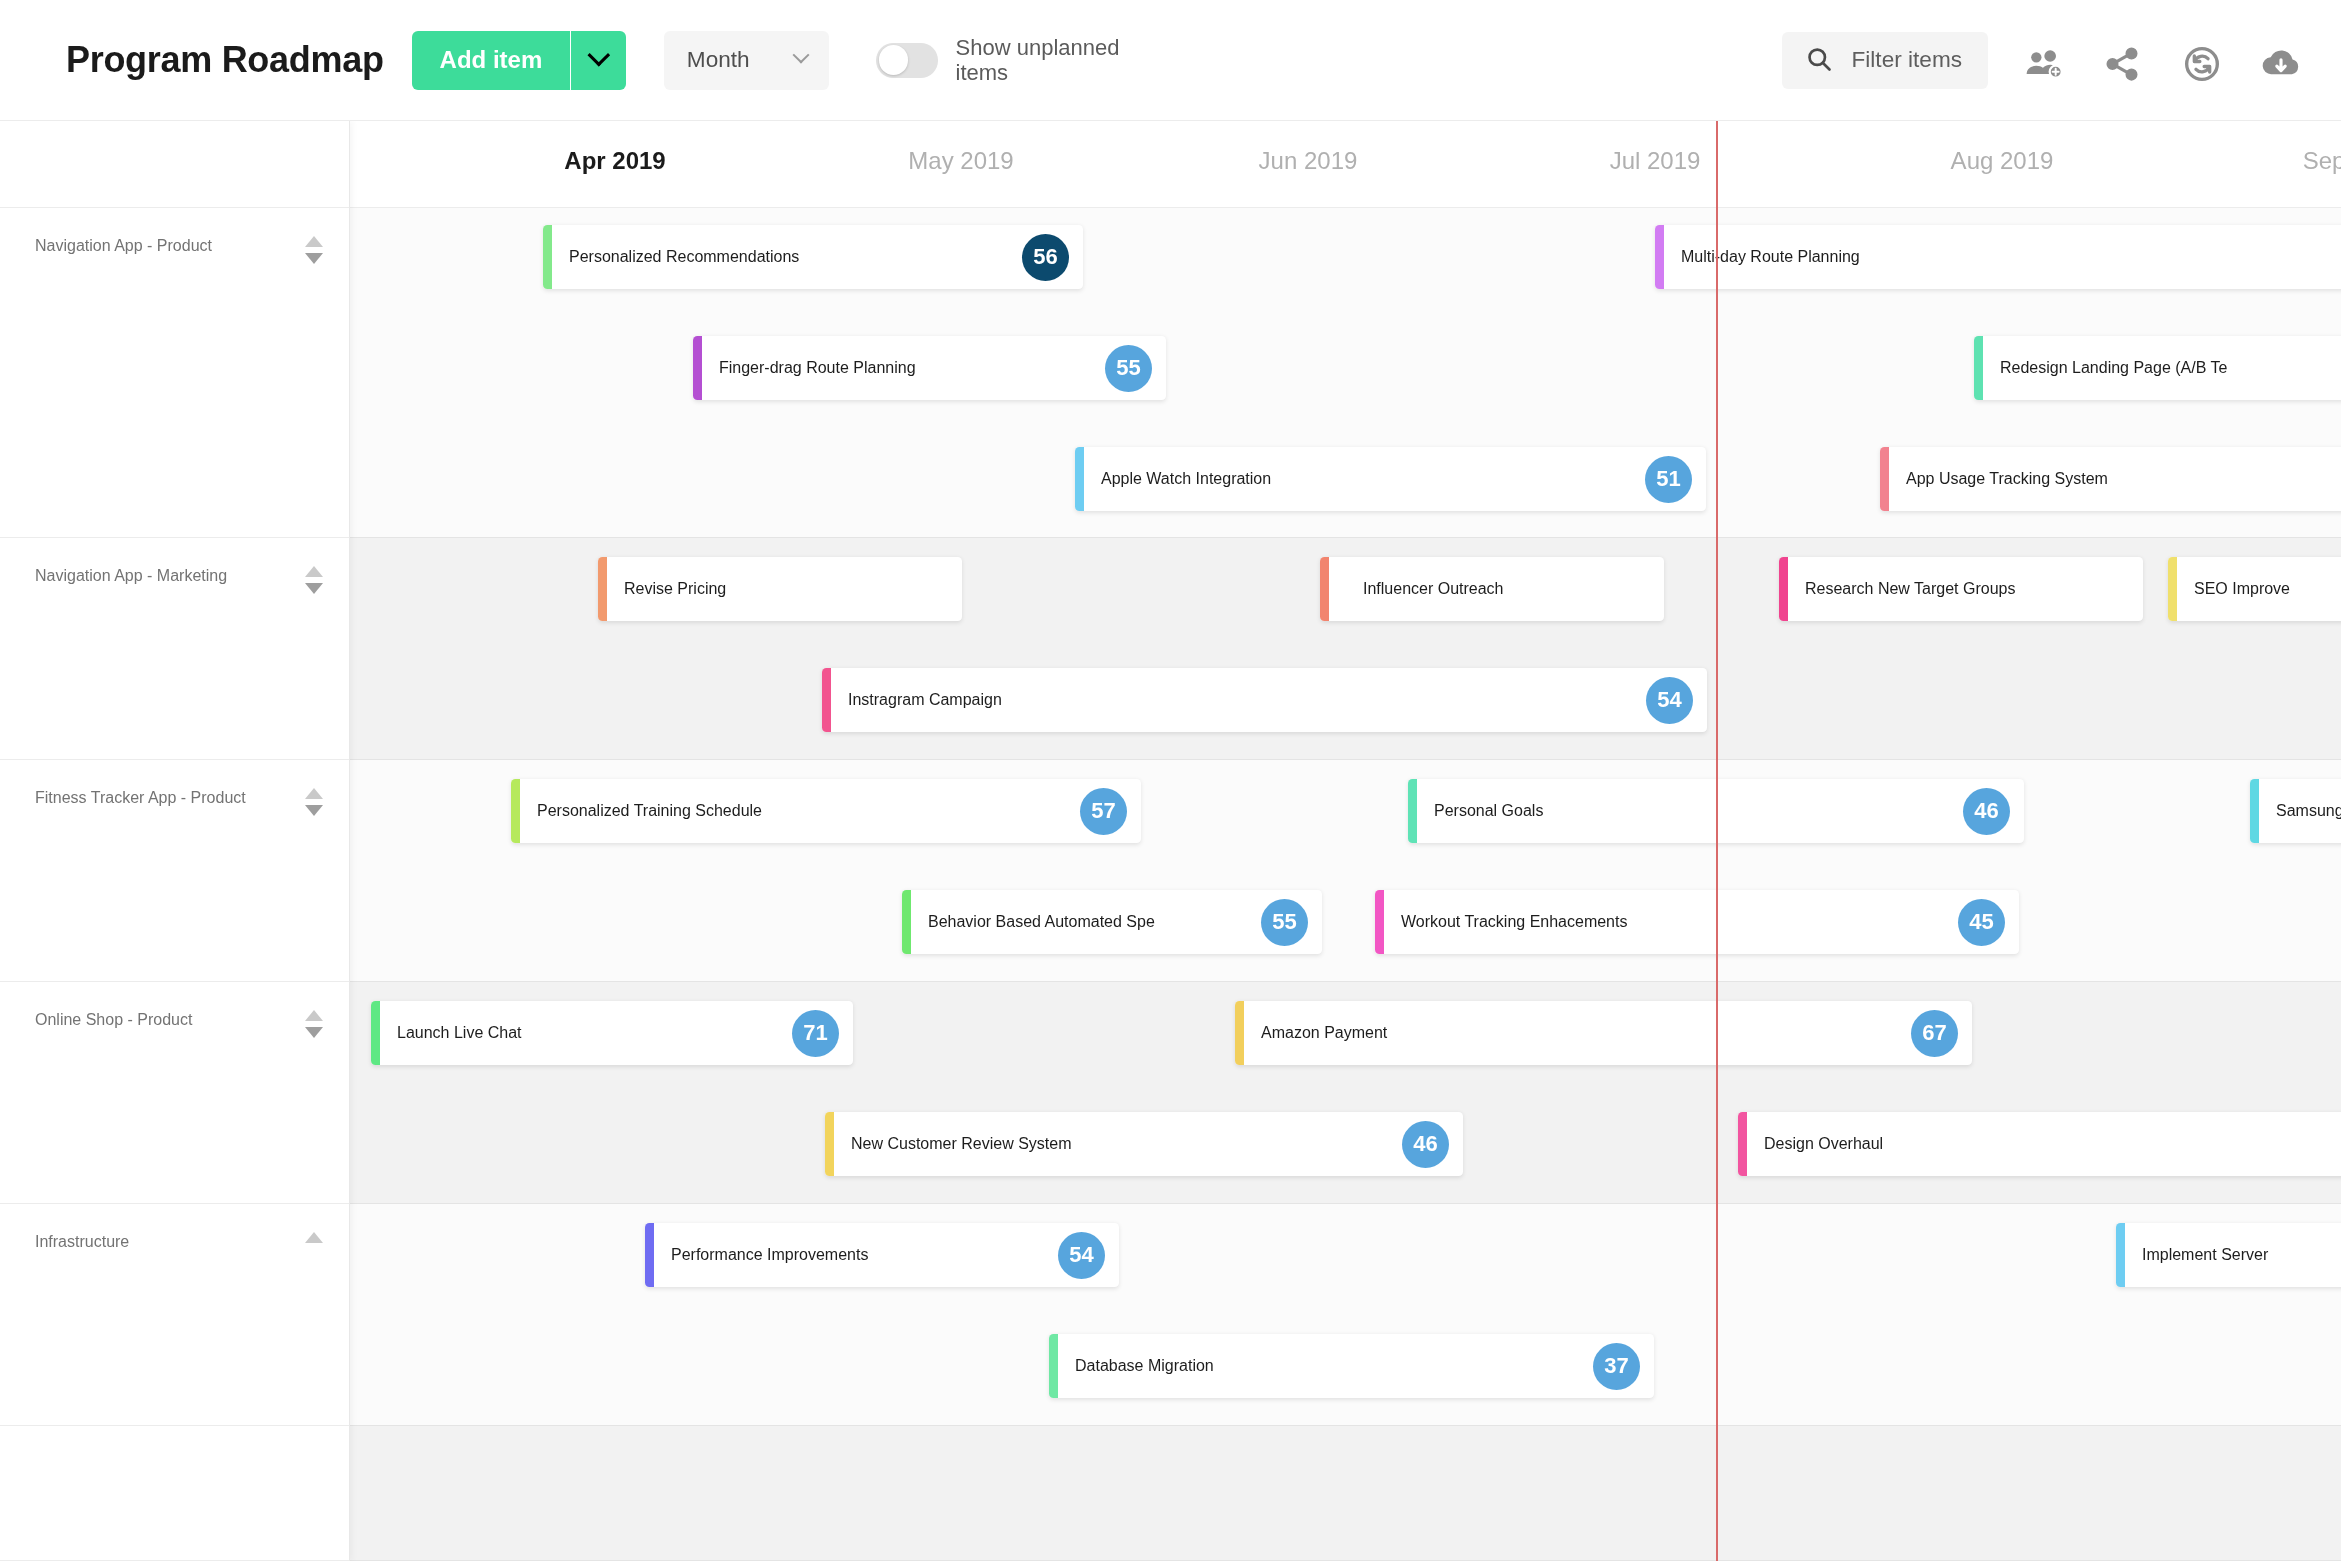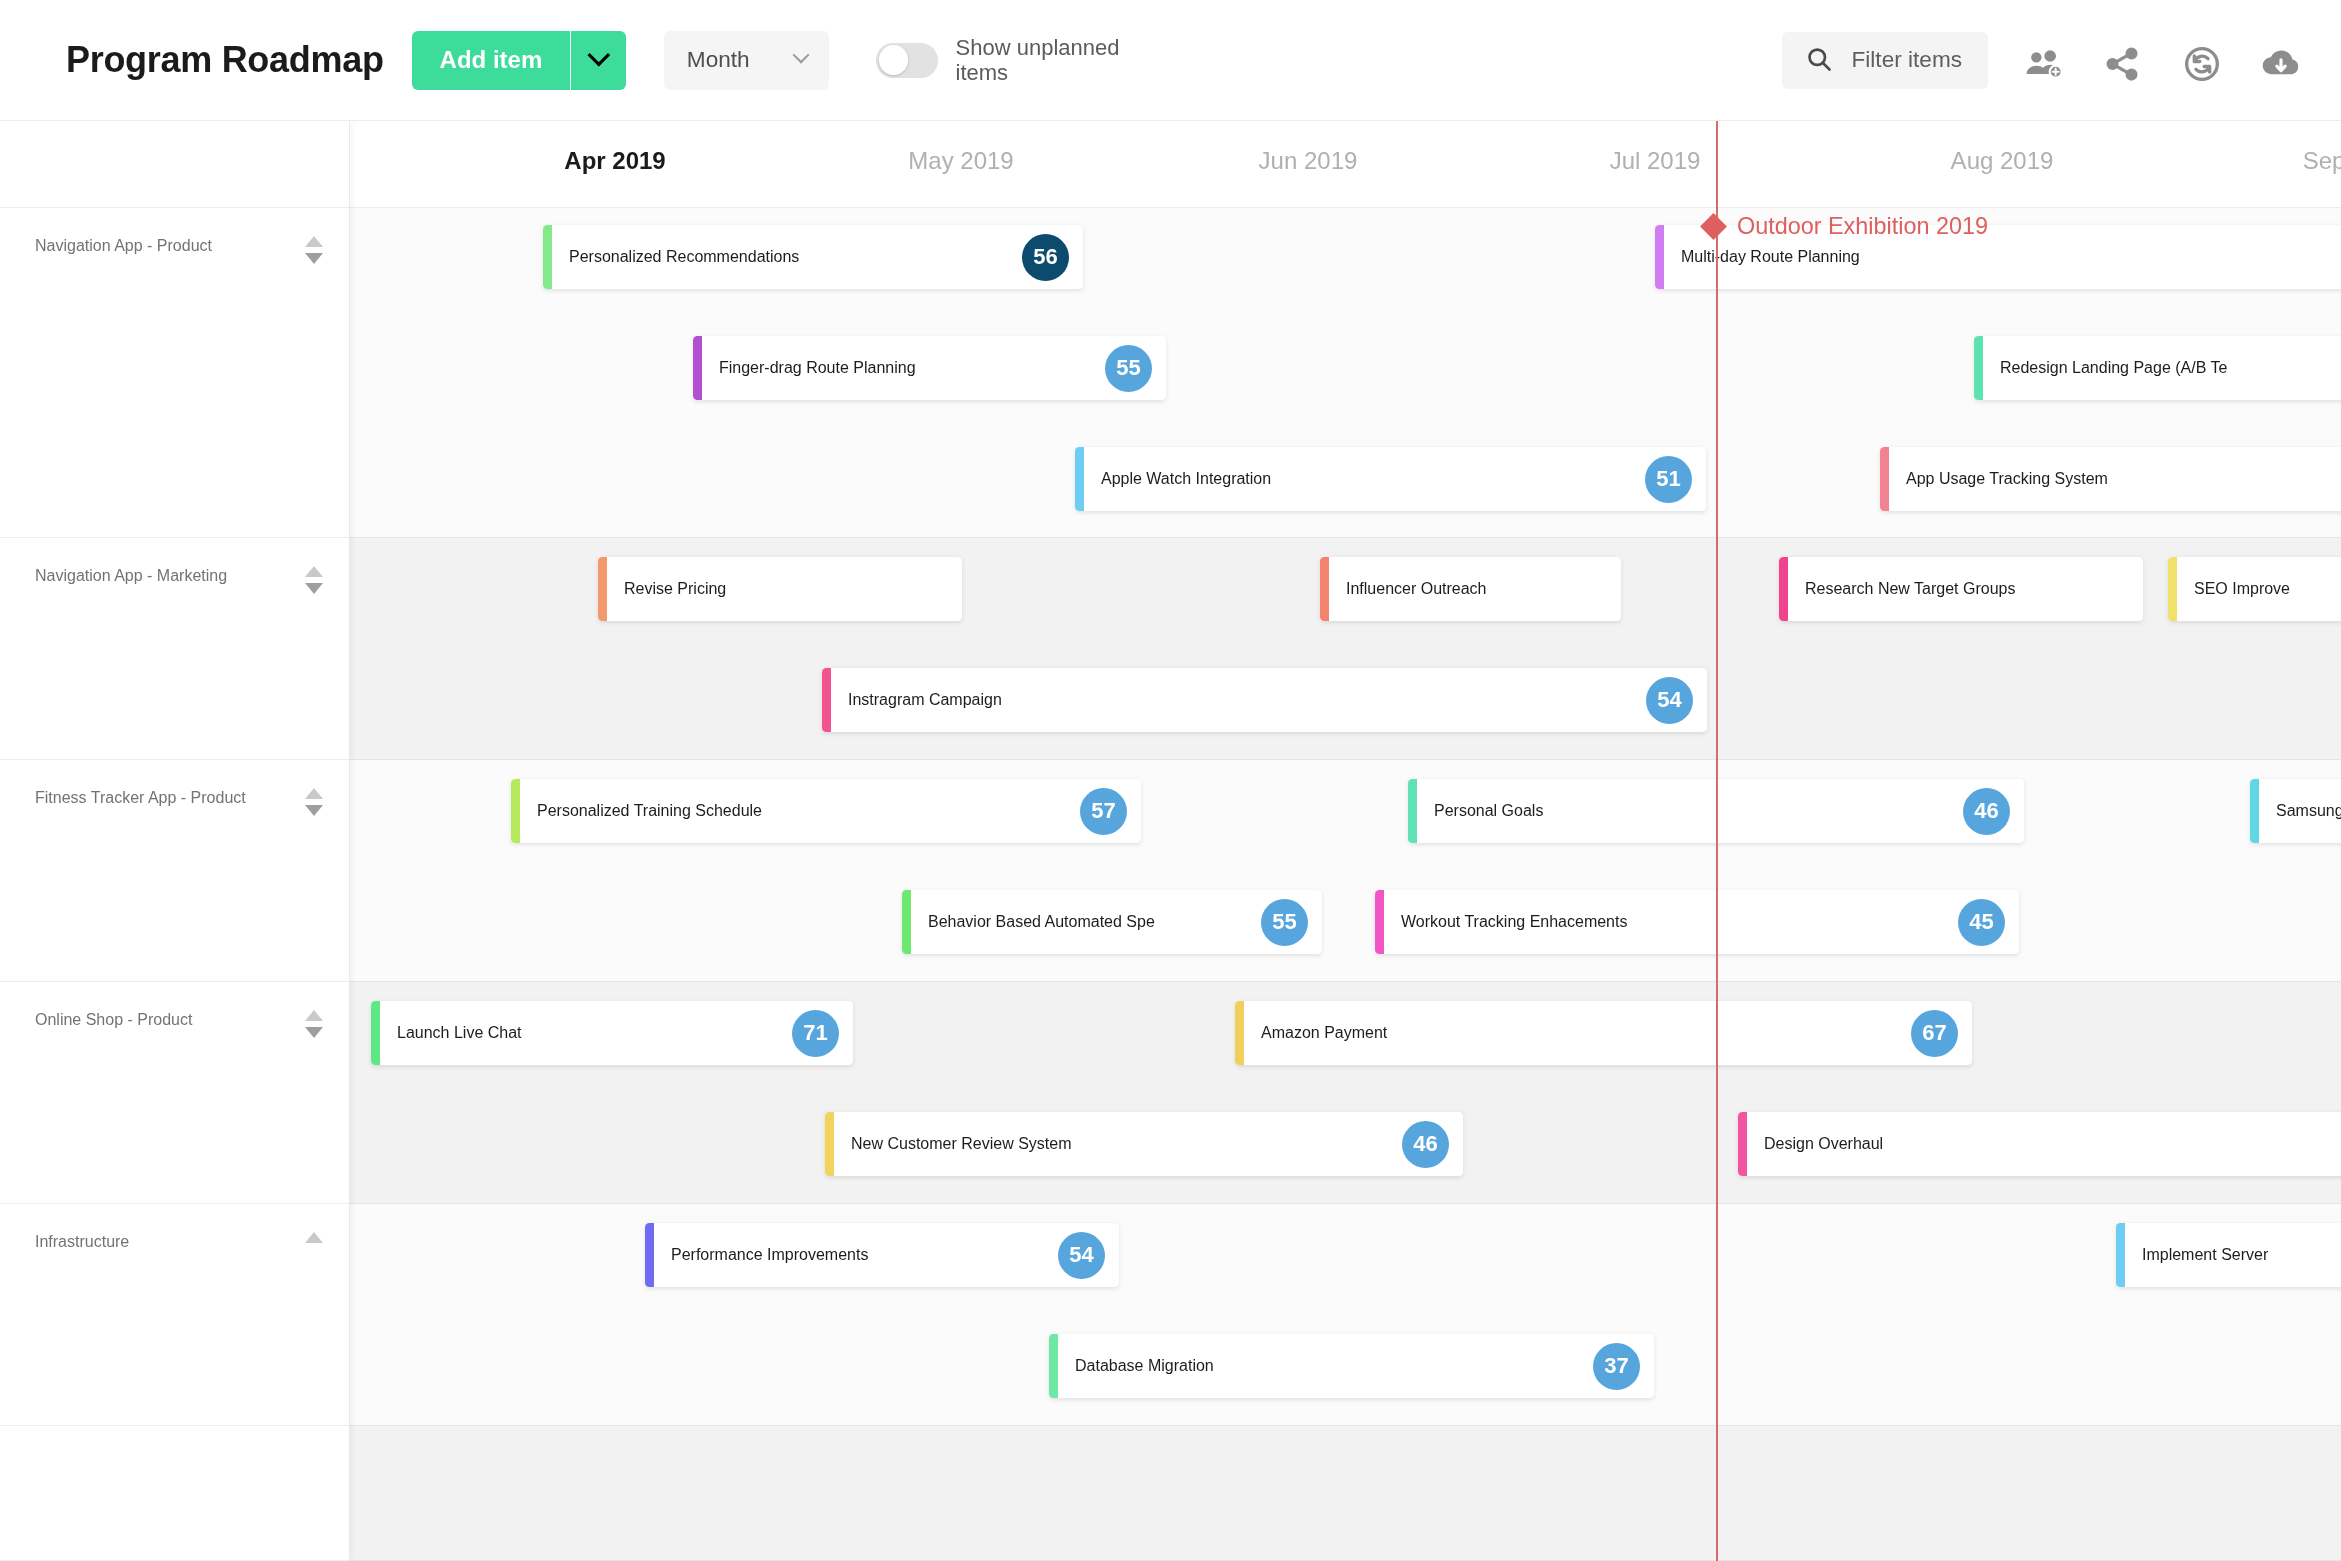--- a/index.html
+++ b/index.html
@@ -446,21 +446,21 @@
             <div class="card" style="left: 1530px; width: 468px; top: 239px;">
               <div class="bar" style="background: rgb(242, 130, 143);"></div>
               <div class="ctitle">App Usage Tracking System</div>
             </div>
           </div>
           <div class="row alt" style="height: 222px;">
             <div class="card" style="left: 248px; width: 364px; top: 19px;">
               <div class="bar" style="background: rgb(242, 154, 110);"></div>
               <div class="ctitle">Revise Pricing</div>
             </div>
-            <div class="card" style="left: 970px; width: 301px; top: 19px;">
+            <div class="card" style="left: 970px; width: 344px; top: 19px; gap: 17px;">
               <div class="bar" style="background: rgb(242, 132, 110);"></div>
               <div class="ctitle">Influencer Outreach</div>
             </div>
             <div class="card" style="left: 1429px; width: 364px; top: 19px;">
               <div class="bar" style="background: rgb(240, 68, 143);"></div>
               <div class="ctitle">Research New Target Groups</div>
             </div>
             <div class="card" style="left: 1818px; width: 180px; top: 19px;">
               <div class="bar" style="background: rgb(240, 224, 108);"></div>
               <div class="ctitle">SEO Improve</div>
@@ -533,20 +533,14 @@
               <div class="ctitle">Database Migration</div>
               <div class="badge" style="background: rgb(87, 165, 221);">37</div>
             </div>
           </div>
           <div class="row alt" style="height: 135px;"></div>
         </div>
       <div id="today-line" style="left: 1366px;"></div>
     </div>
   </div>
 
-  <div id="milestone-strip">
-      <div class="milestone" style="left: 1366px;">
-        <div class="ms-diamond" style="background: rgb(221, 95, 95);"></div>
-        <div class="ms-label" style="color: rgb(221, 95, 95);">Outdoor Exhibition 2019</div>
-      </div>
-    </div>
 </div>
 
 
 </body></html>

